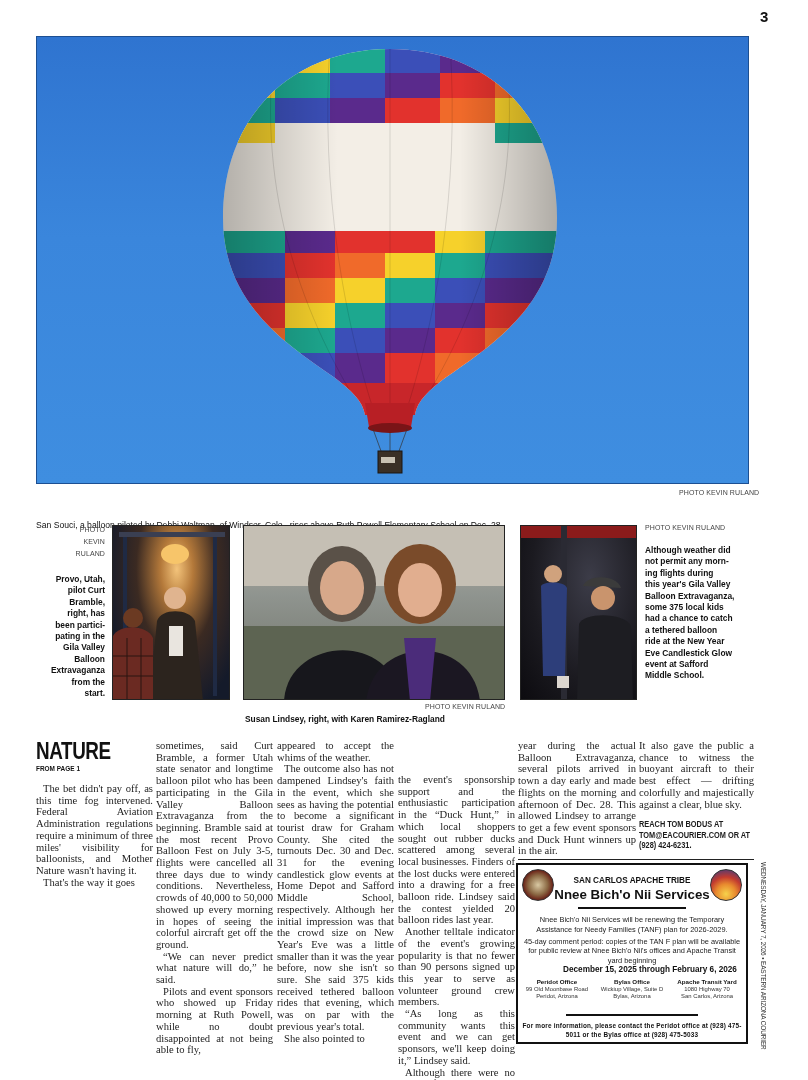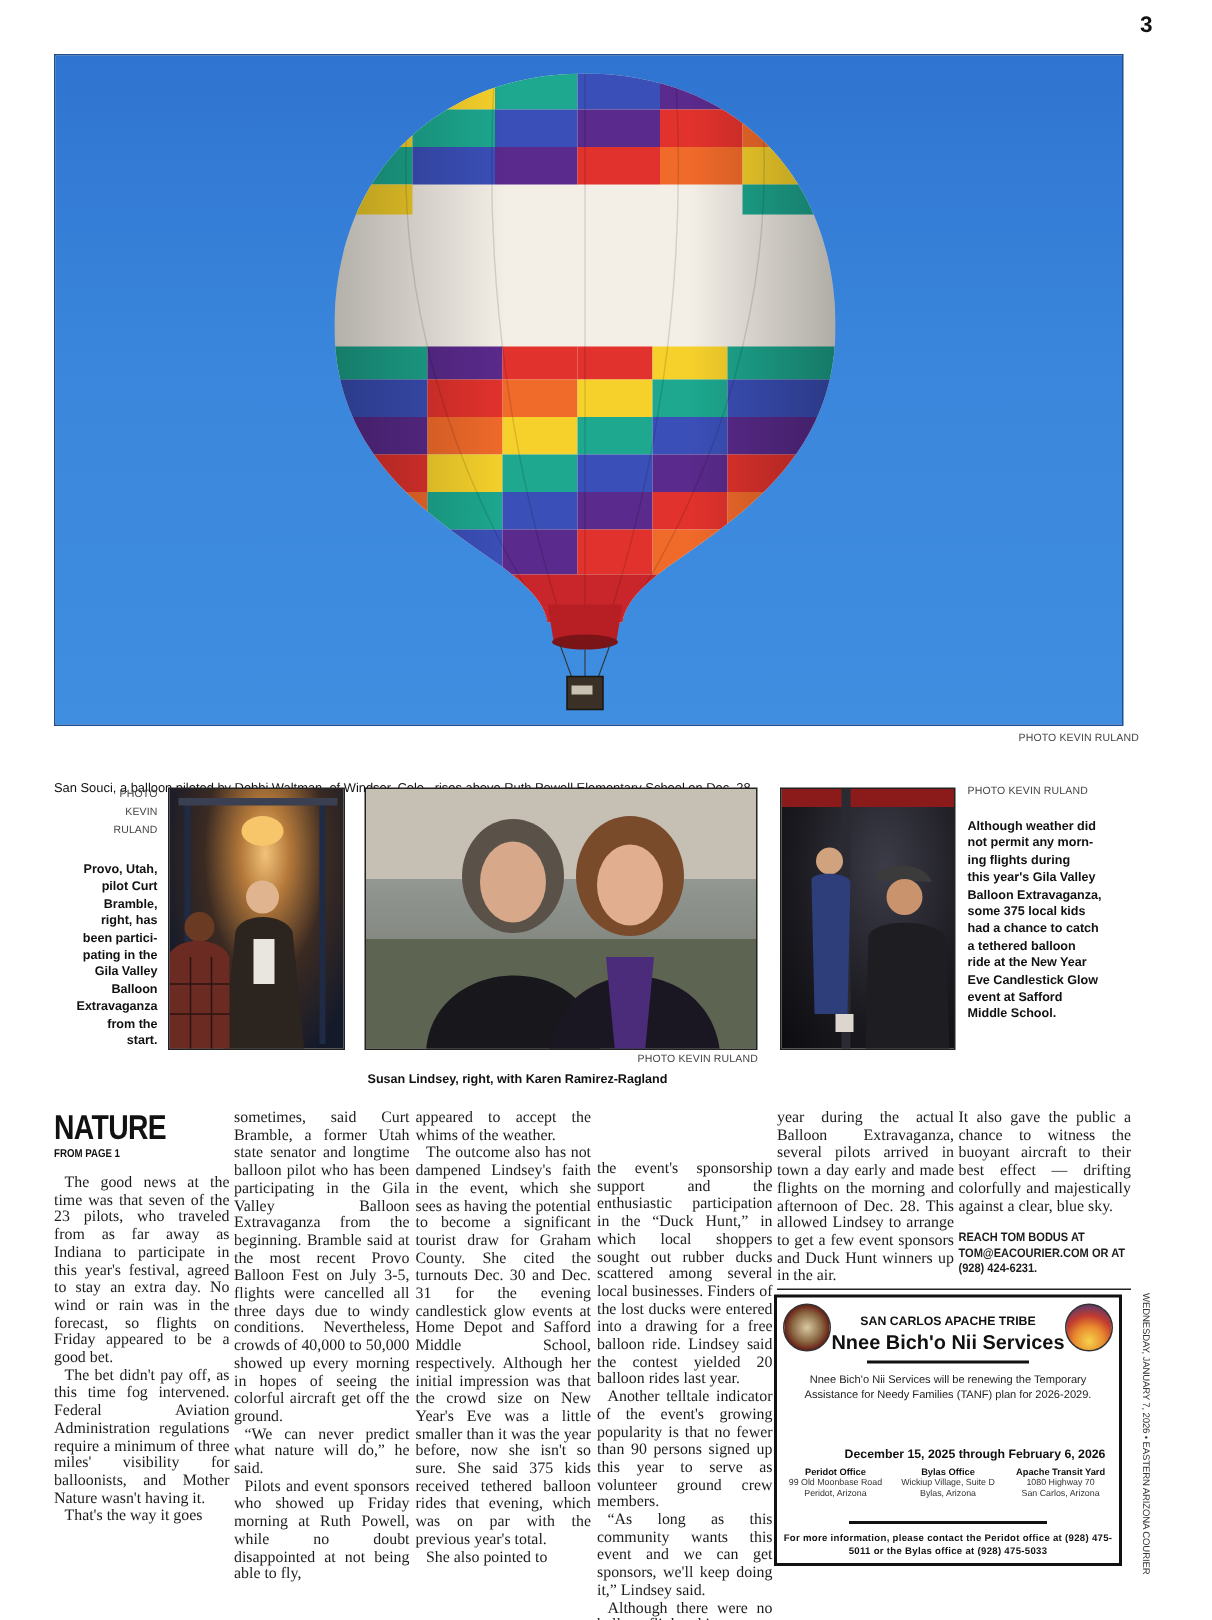--- a/index.html
+++ b/index.html
@@ -252,21 +252,20 @@
   <div>ride at the New Year</div>
   <div>Eve Candlestick Glow</div>
   <div>event at Safford</div>
   <div>Middle School.</div>
 </div>
 
 <div class="headline">NATURE</div>
 <div class="jump-label">FROM PAGE 1</div>
 
 <div class="col col1">
-  <p>The good news at the time was that seven of the 23 pilots, who traveled from as far away as Indiana to participate in this year's festival, agreed to stay an extra day. No wind or rain was in the forecast, so flights on Friday appeared to be a good bet.</p>
   <p>The bet didn't pay off, as this time fog intervened. Federal Aviation Administration regulations require a minimum of three miles' visibility for balloonists, and Mother Nature wasn't having it.</p>
   <p>That's the way it goes</p>
 </div>
 <div class="col col2">
   <p class="noindent">sometimes, said Curt Bramble, a former Utah state senator and longtime balloon pilot who has been participating in the Gila Valley Balloon Extravaganza from the beginning. Bramble said at the most recent Provo Balloon Fest on July 3-5, flights were cancelled all three days due to windy conditions. Nevertheless, crowds of 40,000 to 50,000 showed up every morning in hopes of seeing the colorful aircraft get off the ground.</p>
   <p>“We can never predict what nature will do,” he said.</p>
   <p>Pilots and event sponsors who showed up Friday morning at Ruth Powell, while no doubt disappointed at not being able to fly,</p>
 </div>
 <div class="col col3">
   <p class="noindent">appeared to accept the whims of the weather.</p>
@@ -288,20 +287,21 @@
 </div>
 <div class="rule" style="left:518px; top:859px; width:236px;"></div>
 
 <div class="ad">
   <div class="ad-seal"></div>
   <div class="ad-logo"></div>
   <div class="ad-tribe">SAN CARLOS APACHE TRIBE</div>
   <div class="ad-title">Nnee Bich'o Nii Services</div>
   <div class="ad-bar"></div>
   <div class="ad-text1">Nnee Bich'o Nii Services will be renewing the Temporary Assistance for Needy Families (TANF) plan for 2026-2029.</div>
+  <div class="ad-text2">45-day comment period: copies of the TAN F plan will be available for public review at Nnee Bich'o Nii's offices and Apache Transit yard beginning</div>
   <div class="ad-dates">December 15, 2025 through February 6, 2026</div>
   <div class="ad-offices">
     <div class="ad-office">
       <div class="name">Peridot Office</div>
       <div>99 Old Moonbase Road</div>
       <div>Peridot, Arizona</div>
     </div>
     <div class="ad-office">
       <div class="name">Bylas Office</div>
       <div>Wickiup Village, Suite D</div>

